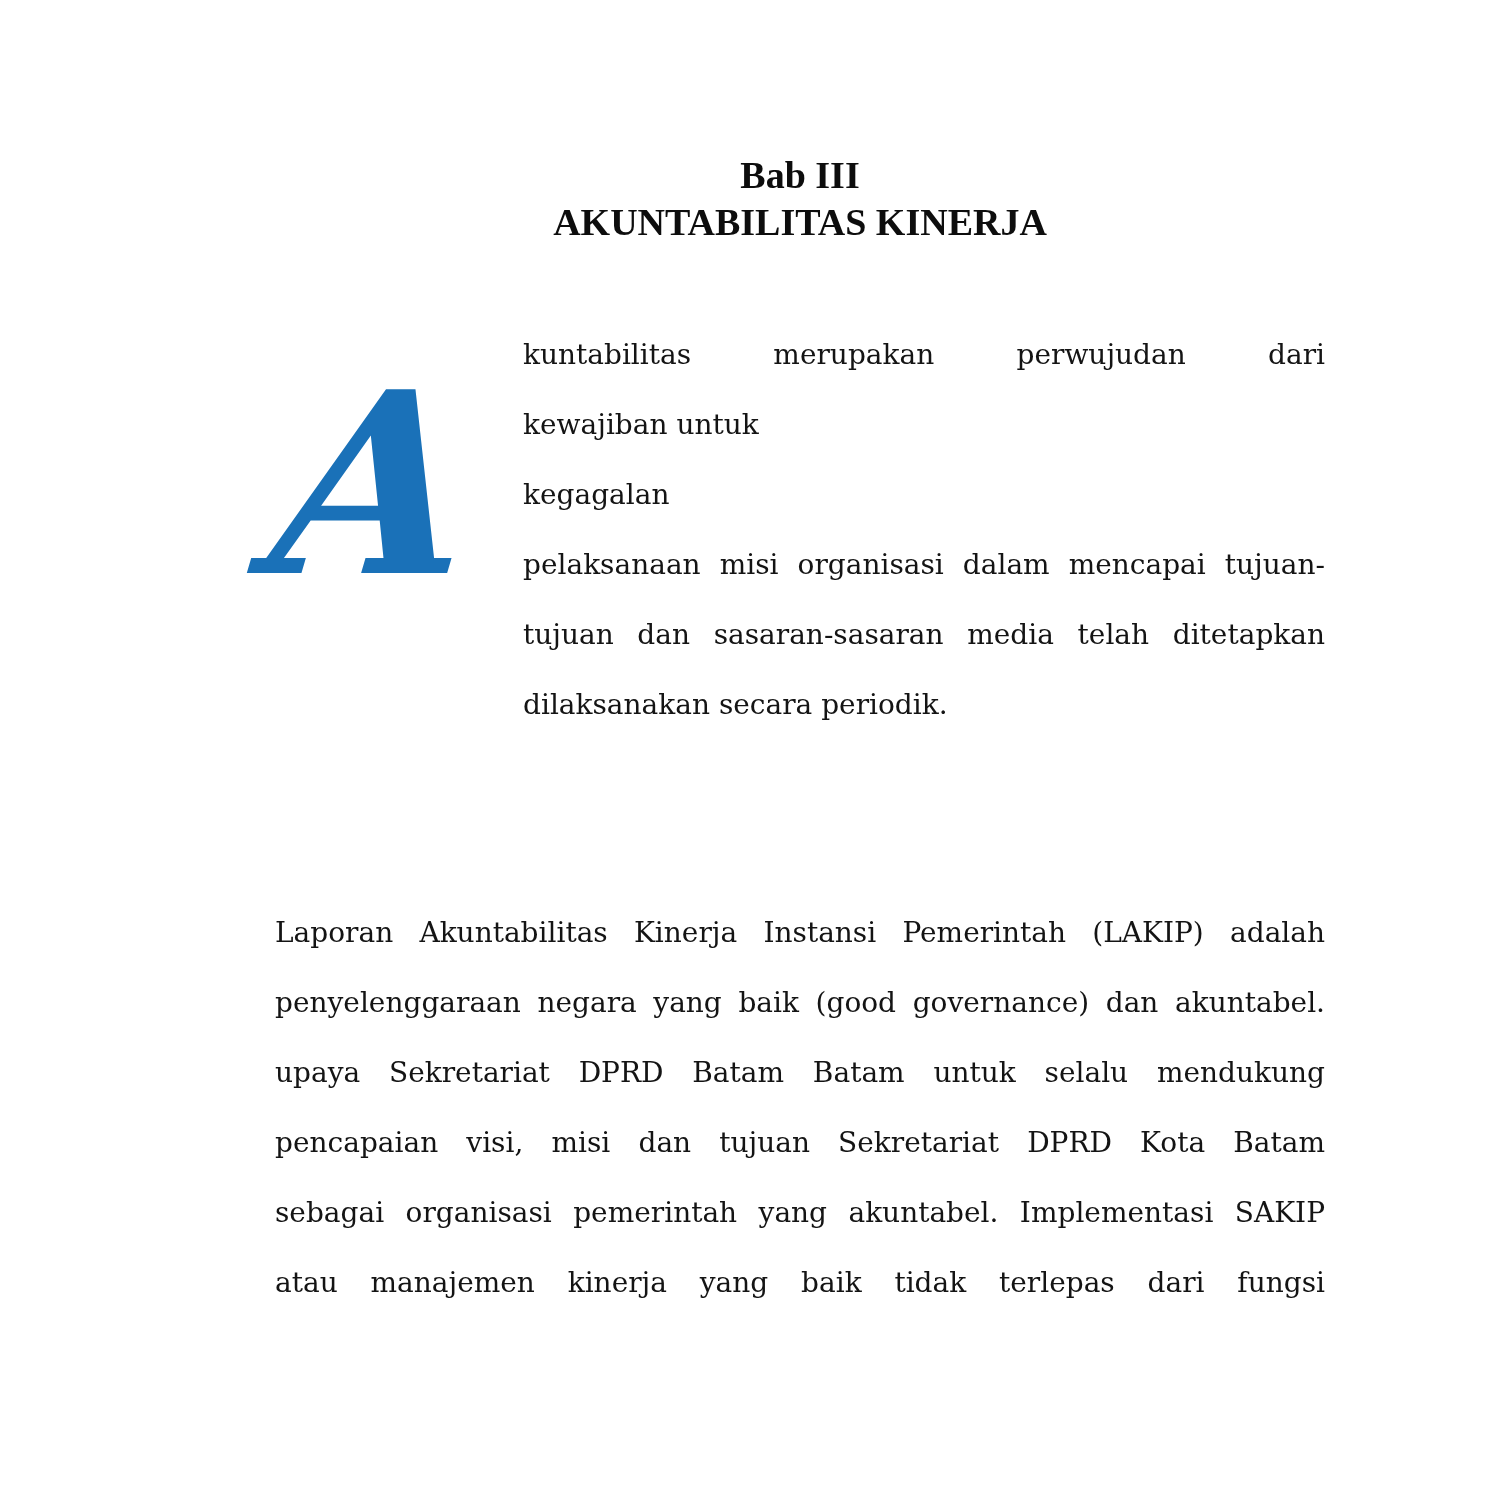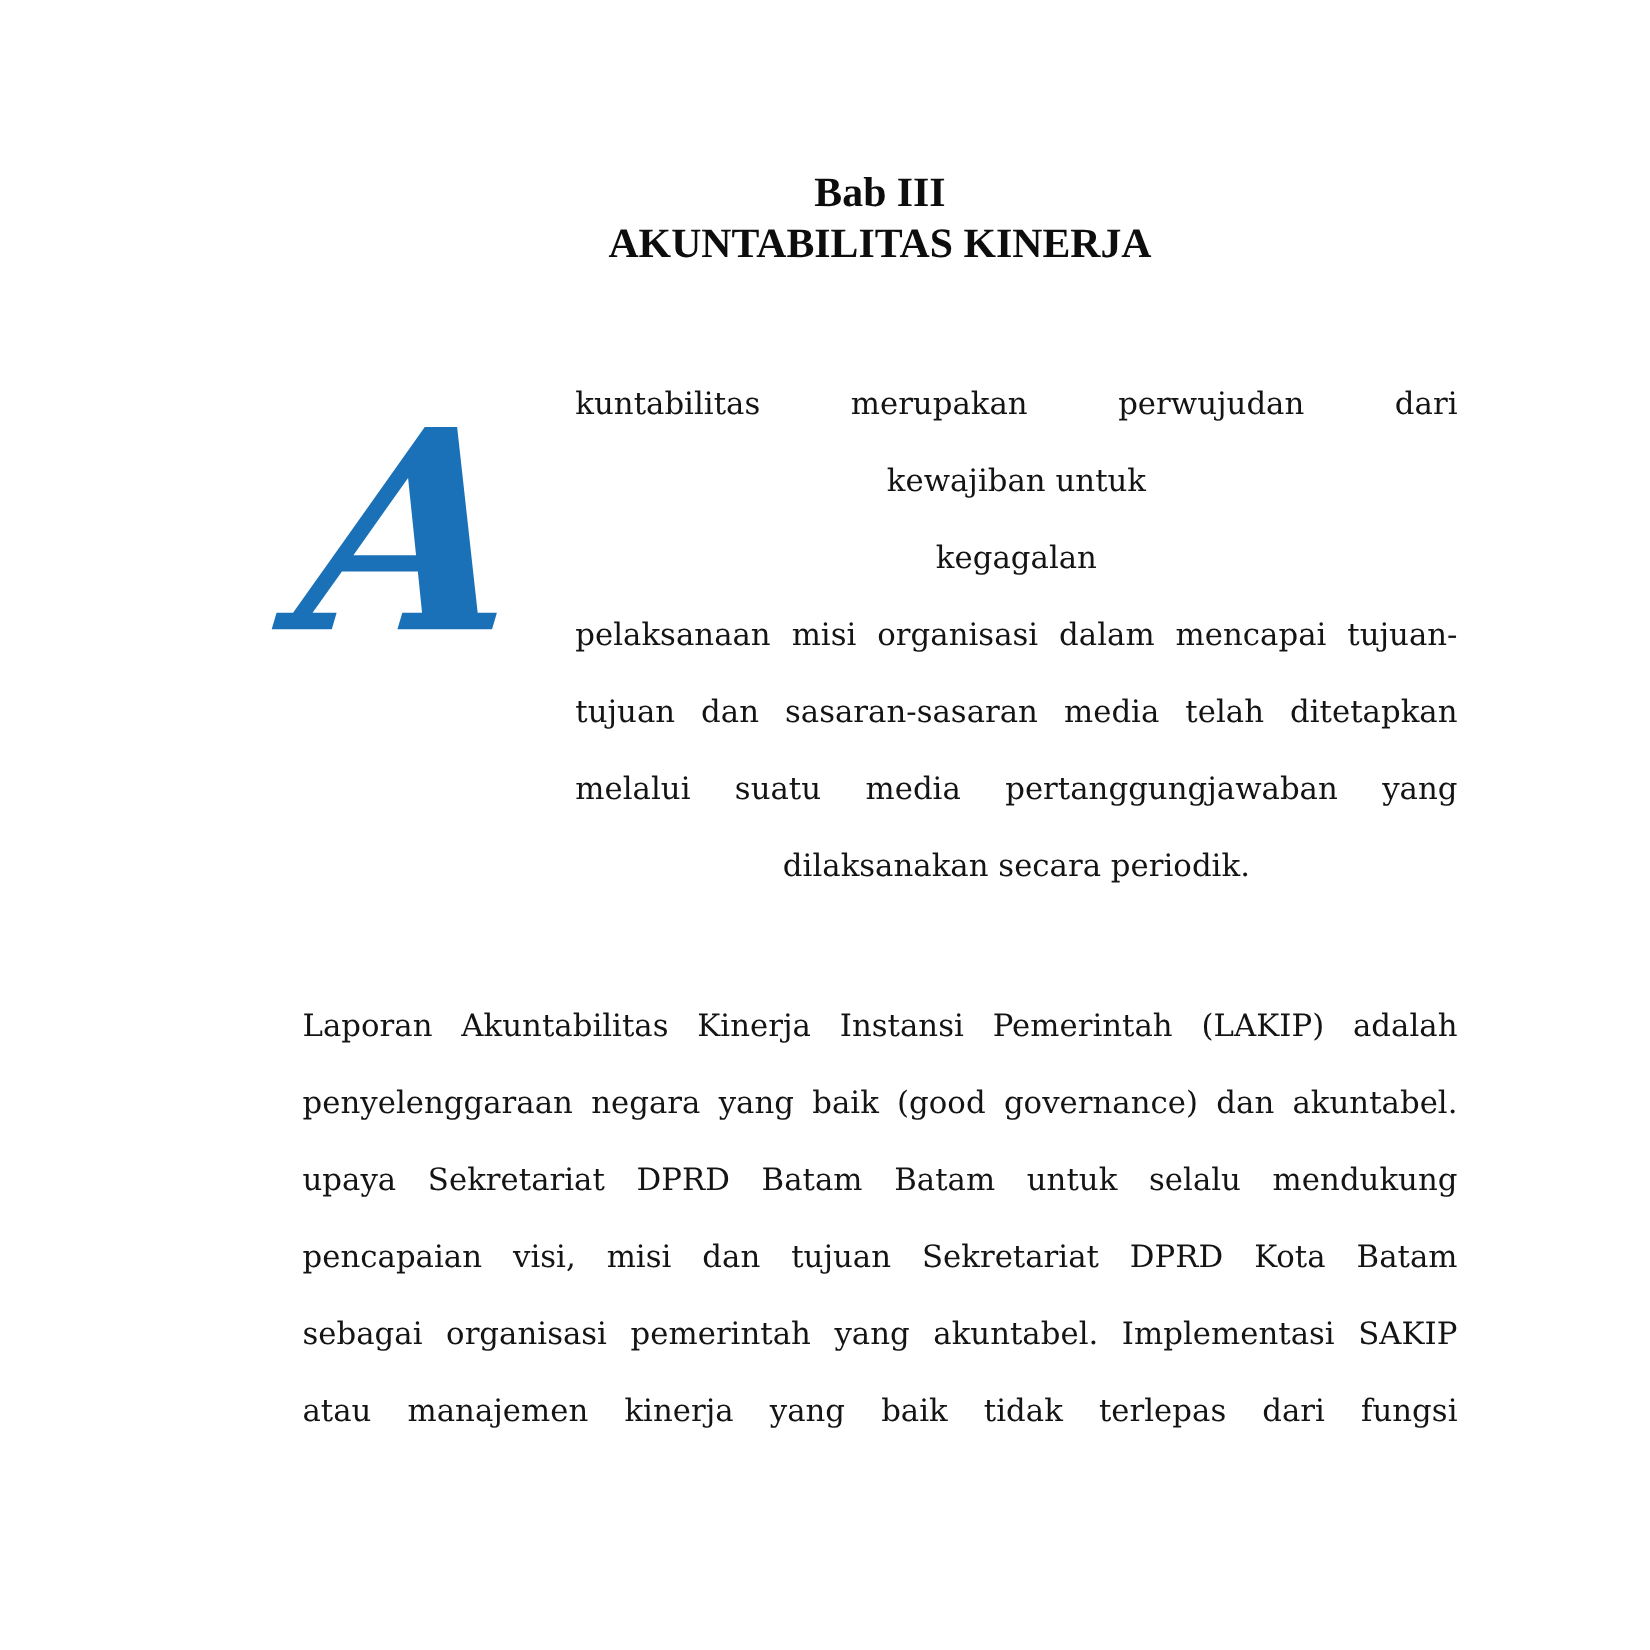--- a/index.html
+++ b/index.html
@@ -39,63 +39,62 @@
     font-weight: bold;
     font-size: 252px;
     line-height: 1;
     transform: skewX(-6deg);
     transform-origin: 50% 80%;
   }
   
   .lede {
     position: absolute;
     left: 523px;
-    top: 332px;
+    top: 320px;
     width: 802px;
   }
   .bodytext {
     position: absolute;
     left: 275px;
     top: 898px;
     width: 1050px;
   }
   .ln {
     height: 70px;
     line-height: 70px;
     font-size: 28px;
     overflow: hidden;
     white-space: normal;
   }
   .ln.just {
     text-align: justify;
     text-align-last: justify;
   }
   .ln.left {
-    text-align: center;
+    text-align: left;
   }
 </style>
 </head>
 <body>
 
 <div class="page">
 
   <header class="heading">
     <div>Bab III</div>
     <div>AKUNTABILITAS KINERJA</div>
   </header>
 
   <div class="dropcap" style="color: rgb(26, 113, 184);">A</div>
 
   <div class="lede">
     <div class="ln just">kuntabilitas merupakan perwujudan dari</div>
     <div class="ln left">kewajiban untuk</div>
     <div class="ln left">kegagalan</div>
     <div class="ln just">pelaksanaan misi organisasi dalam mencapai tujuan-</div>
     <div class="ln just">tujuan dan sasaran-sasaran media telah ditetapkan</div>
-    <div class="ln just">melalui suatu media pertanggungjawaban yang</div>
     <div class="ln left">dilaksanakan secara periodik.</div>
   </div>
 
   <div class="bodytext">
     <div class="ln just">Laporan Akuntabilitas Kinerja Instansi Pemerintah (LAKIP) adalah</div>
     <div class="ln just">penyelenggaraan negara yang baik (good governance) dan akuntabel.</div>
     <div class="ln just">upaya Sekretariat DPRD Batam Batam untuk selalu mendukung</div>
     <div class="ln just">pencapaian visi, misi dan tujuan Sekretariat DPRD Kota Batam</div>
     <div class="ln just">sebagai organisasi pemerintah yang akuntabel. Implementasi SAKIP</div>
     <div class="ln just">atau manajemen kinerja yang baik tidak terlepas dari fungsi</div>

